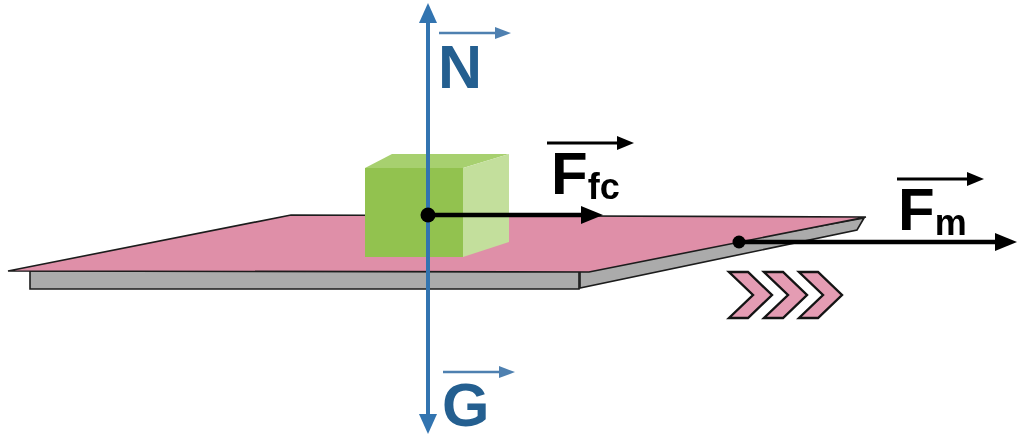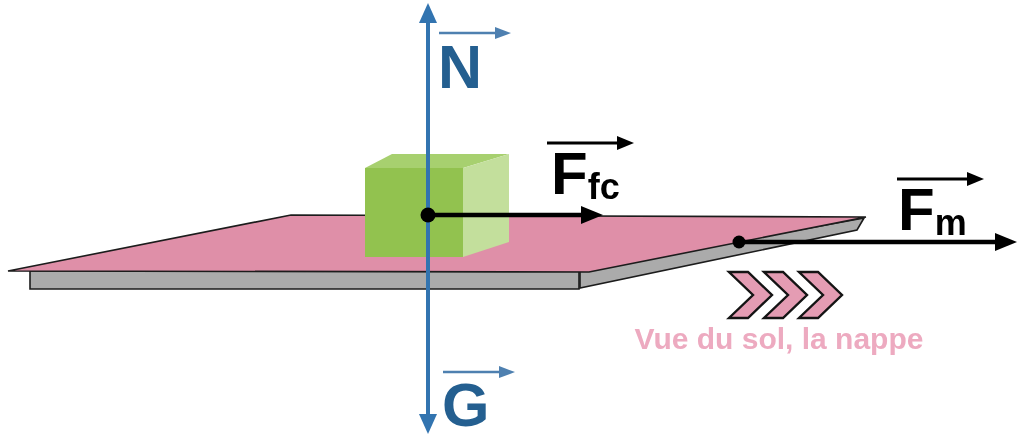--- a/index.html
+++ b/index.html
@@ -113,14 +113,13 @@
   <span class="main">F</span>
     <span class="sub">fc</span>
 </div>
 
 <div class="lbl force" id="lbl-fm">
   <span class="main">F</span>
     <span class="sub">m</span>
 </div>
 
 <div class="caption">
-  <div>Vue du sol, la nappe</div>
 </div>
 
 </body></html>

